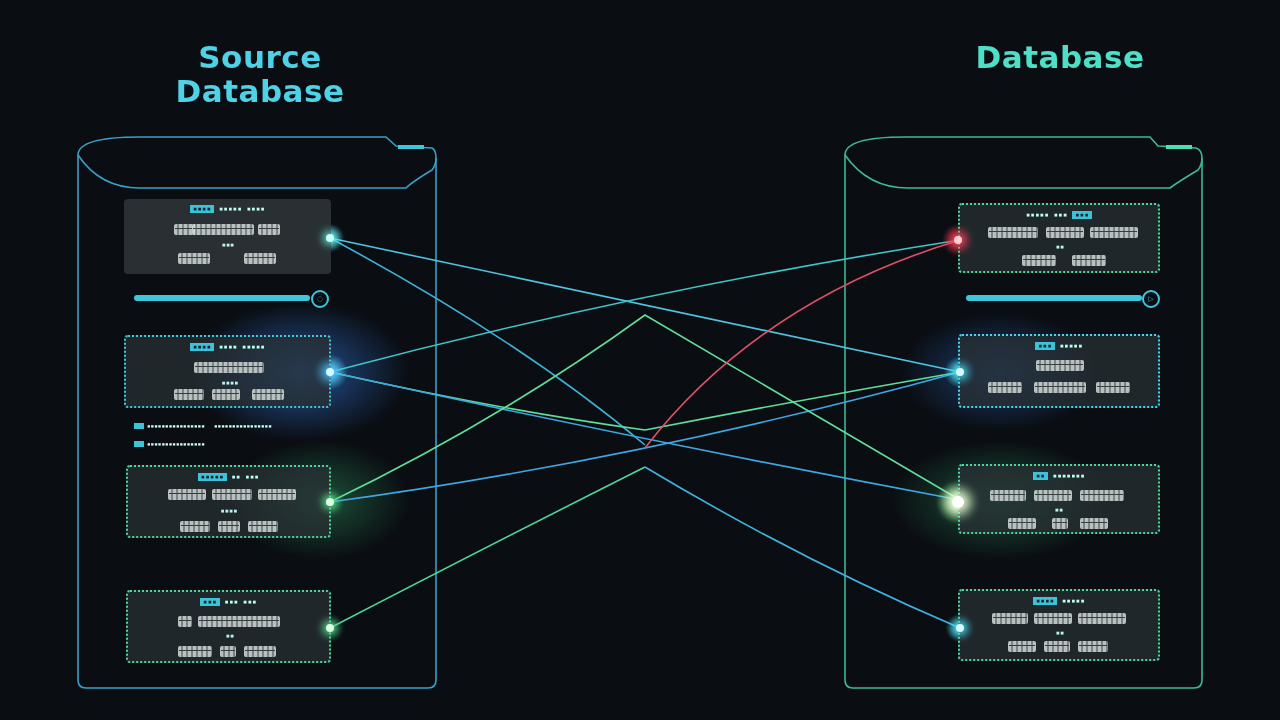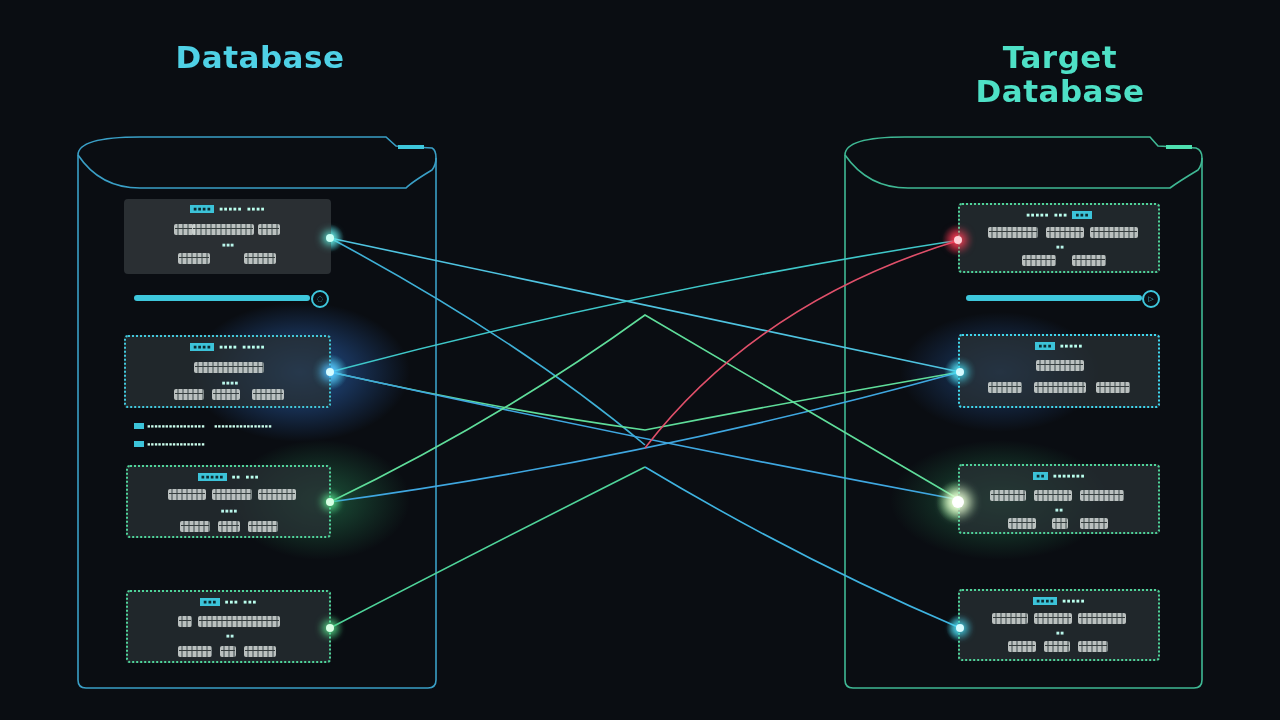--- a/index.html
+++ b/index.html
@@ -59,24 +59,24 @@
     .legend-row {
       position: absolute; font-size: 6px; color: #cfe;
       font-family: "DejaVu Sans Mono", monospace;
     }
     .legend-row .chip { display:inline-block; width: 10px; height: 6px; background: #3cc3d9; margin-right: 3px; vertical-align: middle; }
   </style>
 </head>
 <body>
 
 <div class="title src">
+  <span>Source</span>
   <span>Database</span>
 </div>
 <div class="title tgt">
-  <span>Target</span>
   <span>Database</span>
 </div>
 
 <svg class="links" width="1280" height="720" viewBox="0 0 1280 720">
   <defs>
     <radialGradient id="gBlue" cx="50%" cy="50%" r="50%">
       <stop offset="0%" stop-color="#3a8cff" stop-opacity="0.55"></stop>
       <stop offset="100%" stop-color="#3a8cff" stop-opacity="0"></stop>
     </radialGradient>
     <radialGradient id="gGreen" cx="50%" cy="50%" r="50%">

